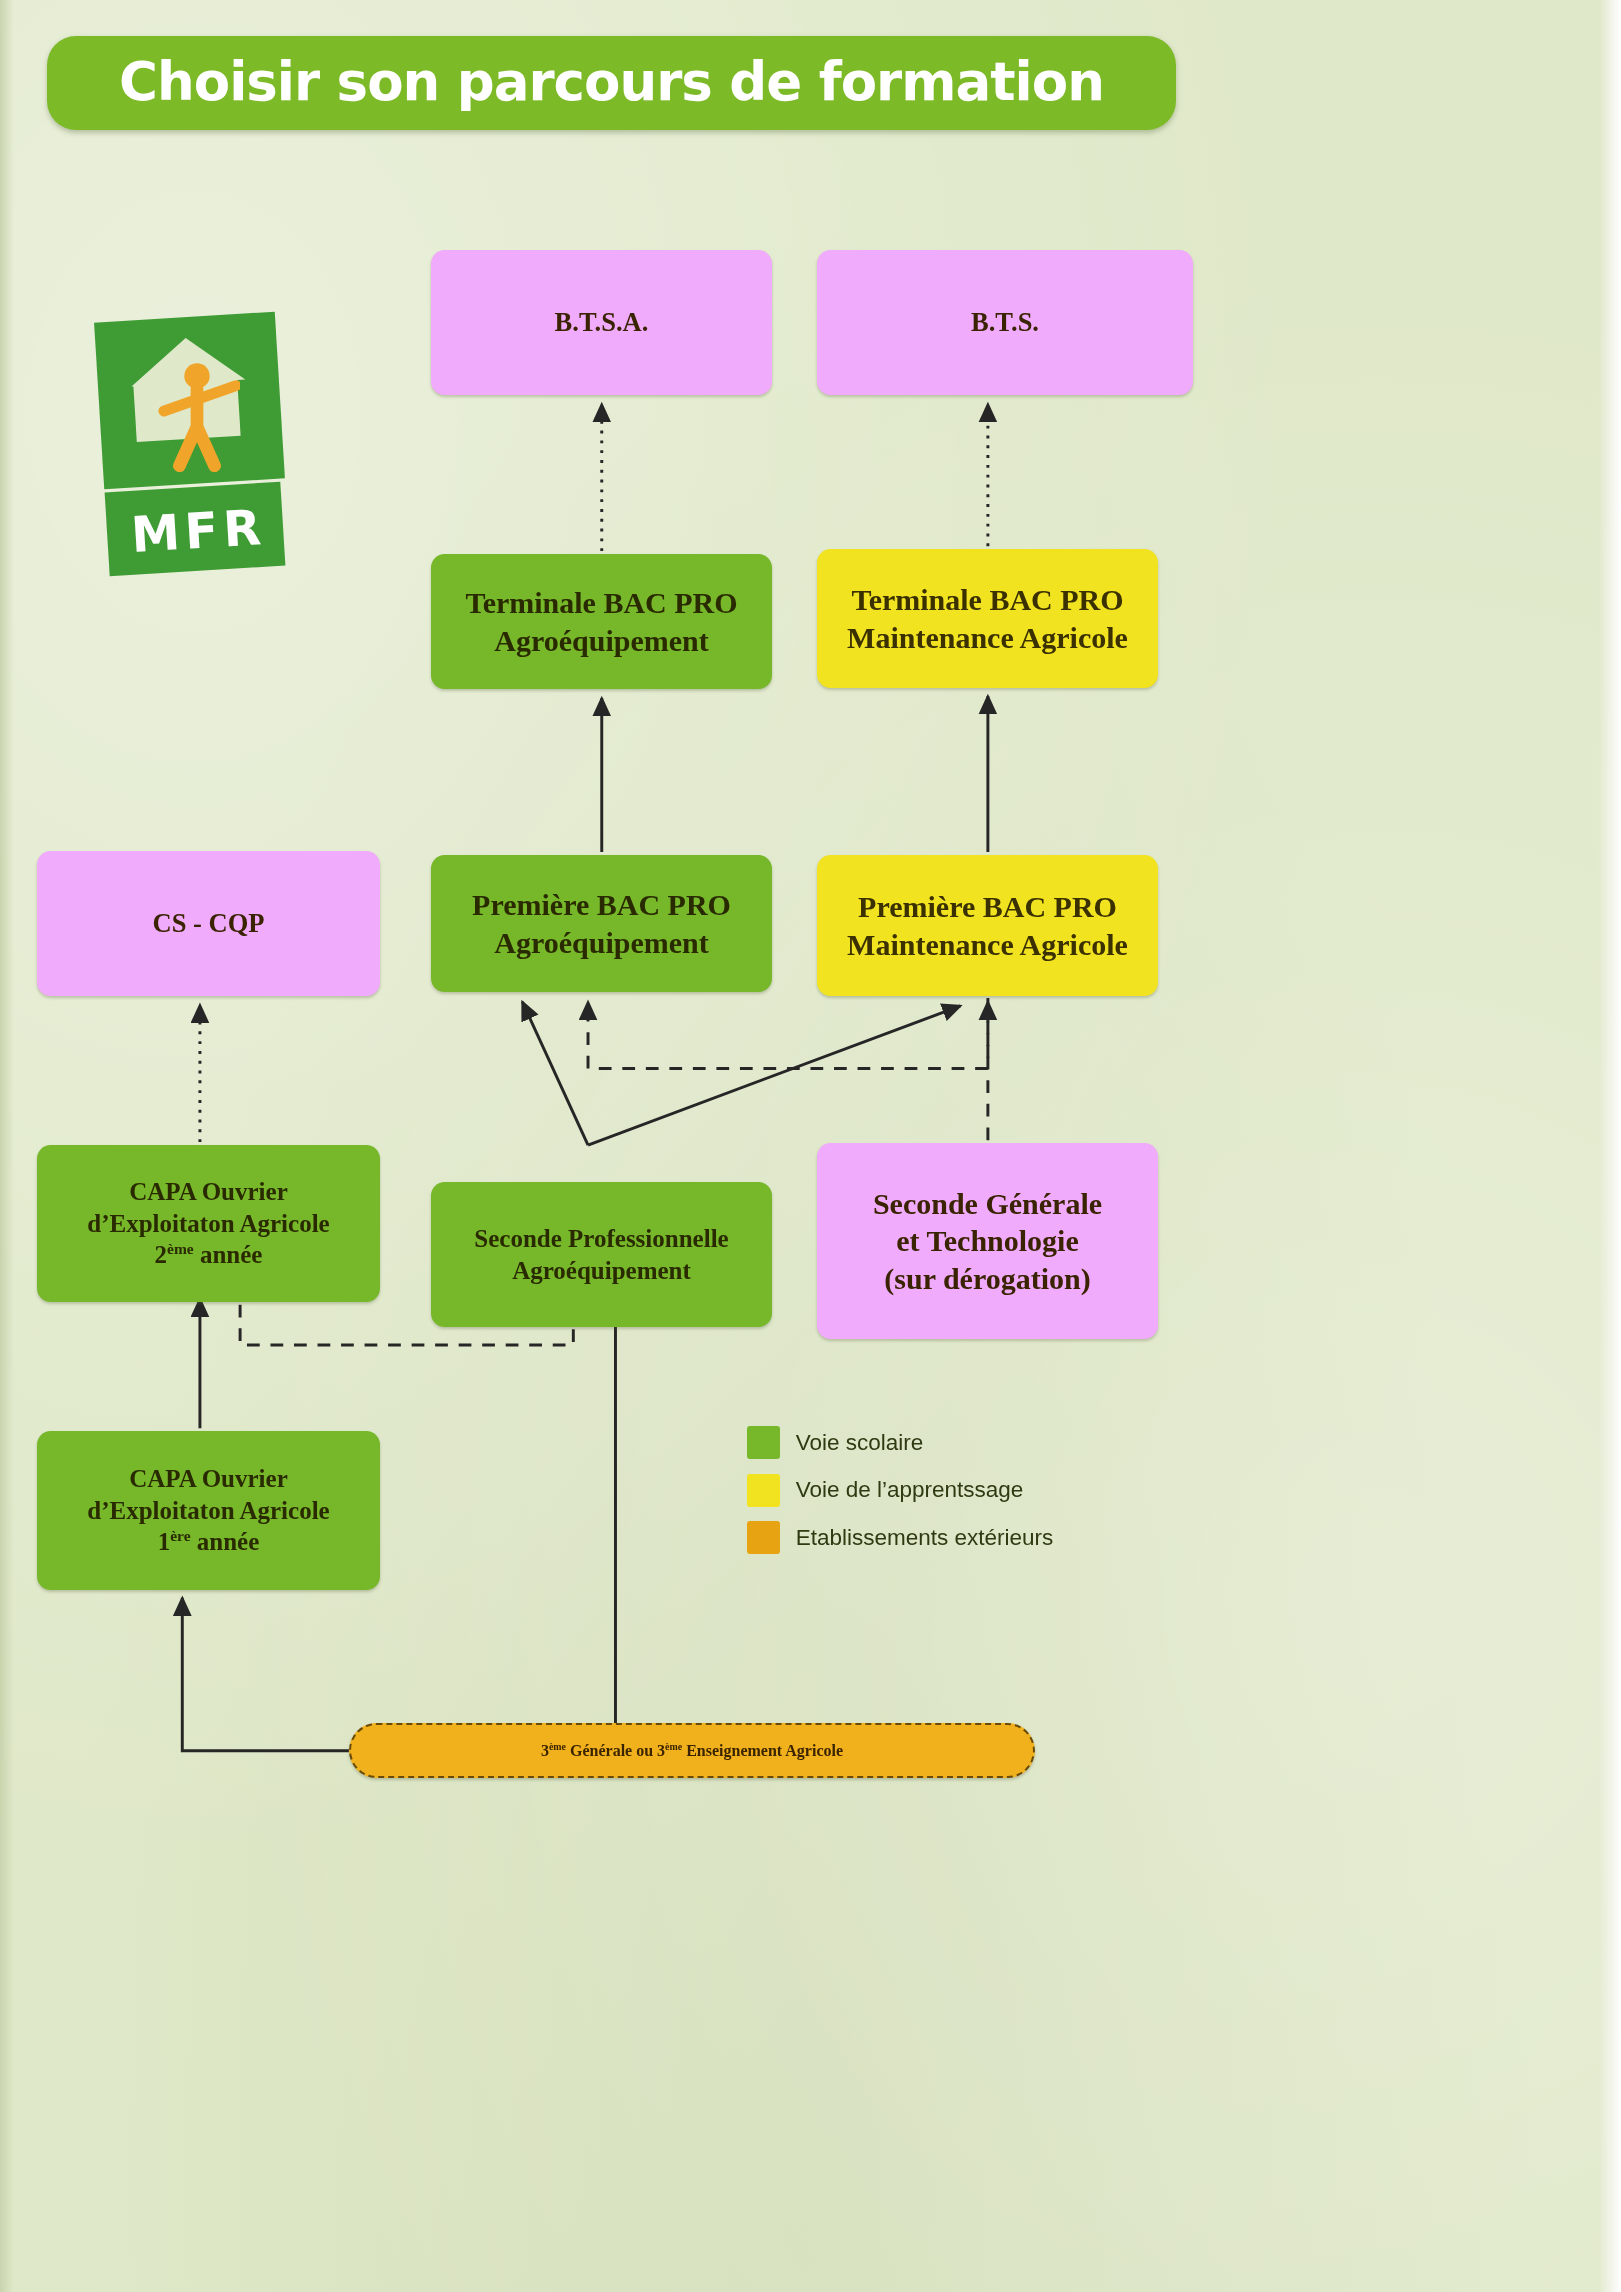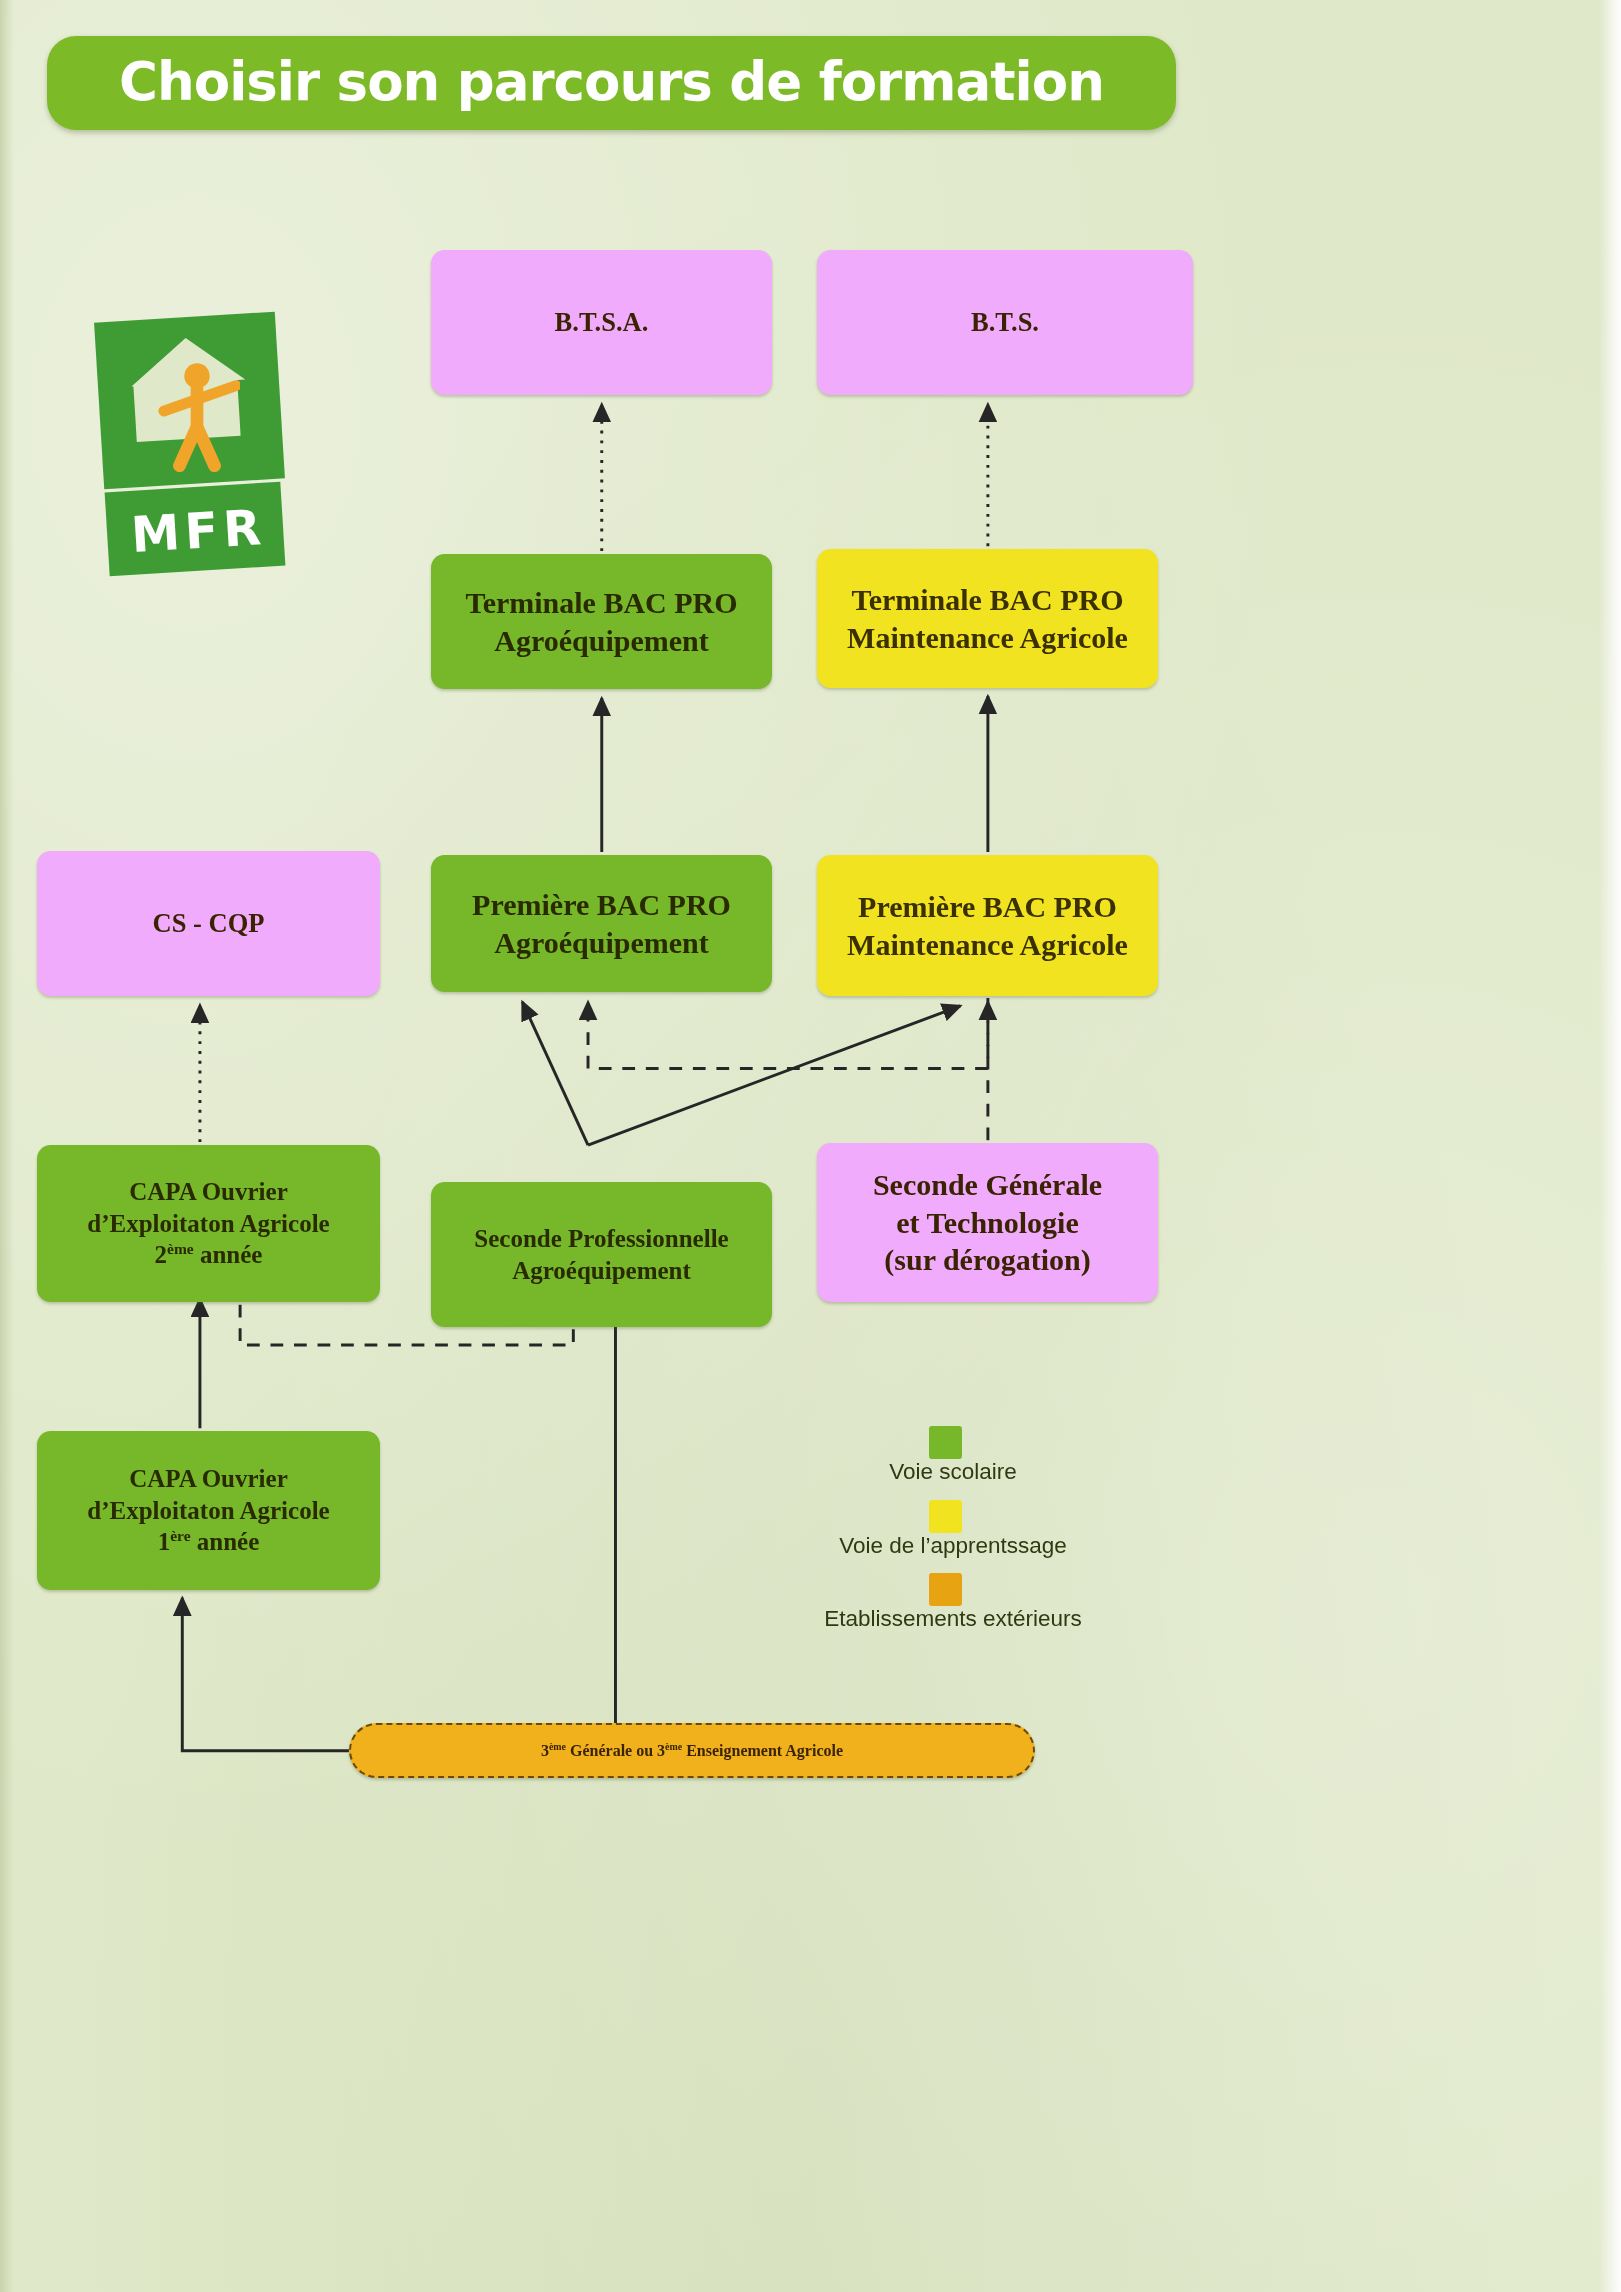--- a/index.html
+++ b/index.html
@@ -164,21 +164,21 @@
 
   #node-btsa  { left: 431px; top: 250px; width: 341px; height: 145px; }
   #node-bts   { left: 817px; top: 250px; width: 376px; height: 145px; }
   #node-term-agro { left: 431px; top: 554px; width: 341px; height: 135px; }
   #node-term-maint{ left: 817px; top: 549px; width: 341px; height: 139px; }
   #node-cs-cqp { left: 37px; top: 851px; width: 343px; height: 145px; }
   #node-prem-agro { left: 431px; top: 855px; width: 341px; height: 137px; }
   #node-prem-maint{ left: 817px; top: 855px; width: 341px; height: 141px; }
   #node-capa2  { left: 37px; top: 1145px; width: 343px; height: 157px; }
   #node-sec-pro{ left: 431px; top: 1182px; width: 341px; height: 145px; }
-  #node-sec-gen{ left: 817px; top: 1143px; width: 341px; height: 159px; }
+  #node-sec-gen{ left: 817px; top: 1143px; width: 341px; height: 196px; }
   #node-capa1  { left: 37px; top: 1431px; width: 343px; height: 159px; }
 
   #node-troisieme {
     position: absolute;
     left: 349px;
     top: 1723px;
     width: 686px;
     height: 55px;
     border-radius: 27.4px;
     background: #f1b11c;
@@ -198,21 +198,20 @@
   #legend {
     position: absolute;
     left: 747px;
     top: 1426px;
     width: 412px;
   }
   .legend-row {
     display: flex;
     align-items: center;
     margin-bottom: 14.7px;
-    flex-direction: column;
   }
   .legend-swatch {
     width: 33px;
     height: 33px;
     border-radius: 2.9px;
     margin-right: 15.7px;
     flex: 0 0 auto;
   }
   .legend-label {
     font-family: "Liberation Sans", sans-serif;

